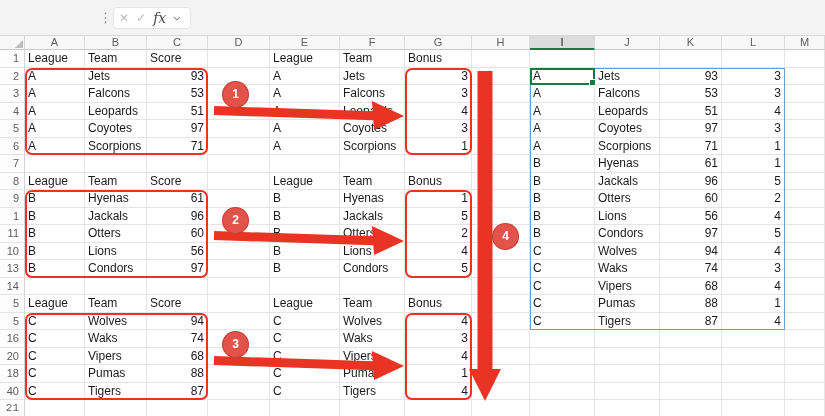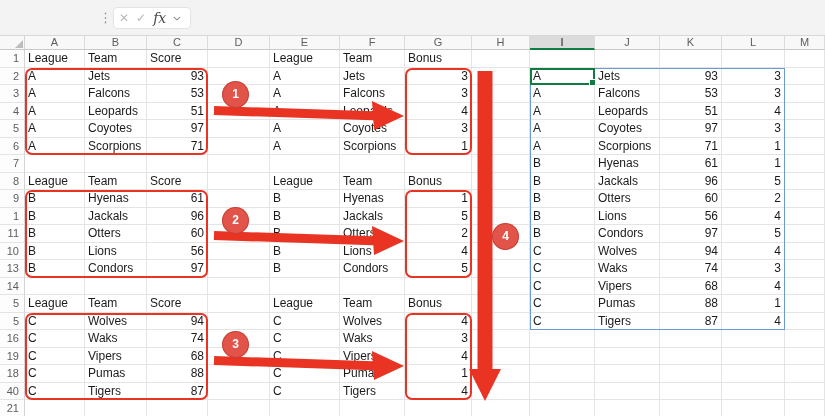--- a/index.html
+++ b/index.html
@@ -363,21 +363,21 @@
         <div class="cell" style="width: 65px; line-height: 16.5px;">Waks</div>
         <div class="cell num" style="width: 67px; line-height: 16.5px;">3</div>
         <div class="cell" style="width: 58px; line-height: 16.5px;"></div>
         <div class="cell" style="width: 65px; line-height: 16.5px;"></div>
         <div class="cell" style="width: 65px; line-height: 16.5px;"></div>
         <div class="cell" style="width: 62px; line-height: 16.5px;"></div>
         <div class="cell" style="width: 63px; line-height: 16.5px;"></div>
         <div class="cell" style="width: 40px; line-height: 16.5px;"></div>
       </div>
       <div class="grid-row" style="height: 17.5px;">
-        <div class="row-h" style="line-height: 16.5px;">19</div>
+        <div class="row-h" style="line-height: 16.5px;">20</div>
         <div class="cell" style="width: 60px; line-height: 16.5px;">C</div>
         <div class="cell" style="width: 62px; line-height: 16.5px;">Vipers</div>
         <div class="cell num" style="width: 61px; line-height: 16.5px;">68</div>
         <div class="cell" style="width: 62px; line-height: 16.5px;"></div>
         <div class="cell" style="width: 70px; line-height: 16.5px;">C</div>
         <div class="cell" style="width: 65px; line-height: 16.5px;">Vipers</div>
         <div class="cell num" style="width: 67px; line-height: 16.5px;">4</div>
         <div class="cell" style="width: 58px; line-height: 16.5px;"></div>
         <div class="cell" style="width: 65px; line-height: 16.5px;"></div>
         <div class="cell" style="width: 65px; line-height: 16.5px;"></div>
@@ -411,21 +411,21 @@
         <div class="cell" style="width: 65px; line-height: 16.5px;">Tigers</div>
         <div class="cell num" style="width: 67px; line-height: 16.5px;">4</div>
         <div class="cell" style="width: 58px; line-height: 16.5px;"></div>
         <div class="cell" style="width: 65px; line-height: 16.5px;"></div>
         <div class="cell" style="width: 65px; line-height: 16.5px;"></div>
         <div class="cell" style="width: 62px; line-height: 16.5px;"></div>
         <div class="cell" style="width: 63px; line-height: 16.5px;"></div>
         <div class="cell" style="width: 40px; line-height: 16.5px;"></div>
       </div>
       <div class="grid-row" style="height: 17.5px;">
-        <div class="row-h" style="line-height: 16.5px;">21</div>
+        <div class="row-h" style="line-height: 16.5px; font-family: Liberation Mono, monospace;">21</div>
         <div class="cell" style="width: 60px; line-height: 16.5px;"></div>
         <div class="cell" style="width: 62px; line-height: 16.5px;"></div>
         <div class="cell" style="width: 61px; line-height: 16.5px;"></div>
         <div class="cell" style="width: 62px; line-height: 16.5px;"></div>
         <div class="cell" style="width: 70px; line-height: 16.5px;"></div>
         <div class="cell" style="width: 65px; line-height: 16.5px;"></div>
         <div class="cell" style="width: 67px; line-height: 16.5px;"></div>
         <div class="cell" style="width: 58px; line-height: 16.5px;"></div>
         <div class="cell" style="width: 65px; line-height: 16.5px;"></div>
         <div class="cell" style="width: 65px; line-height: 16.5px;"></div>

